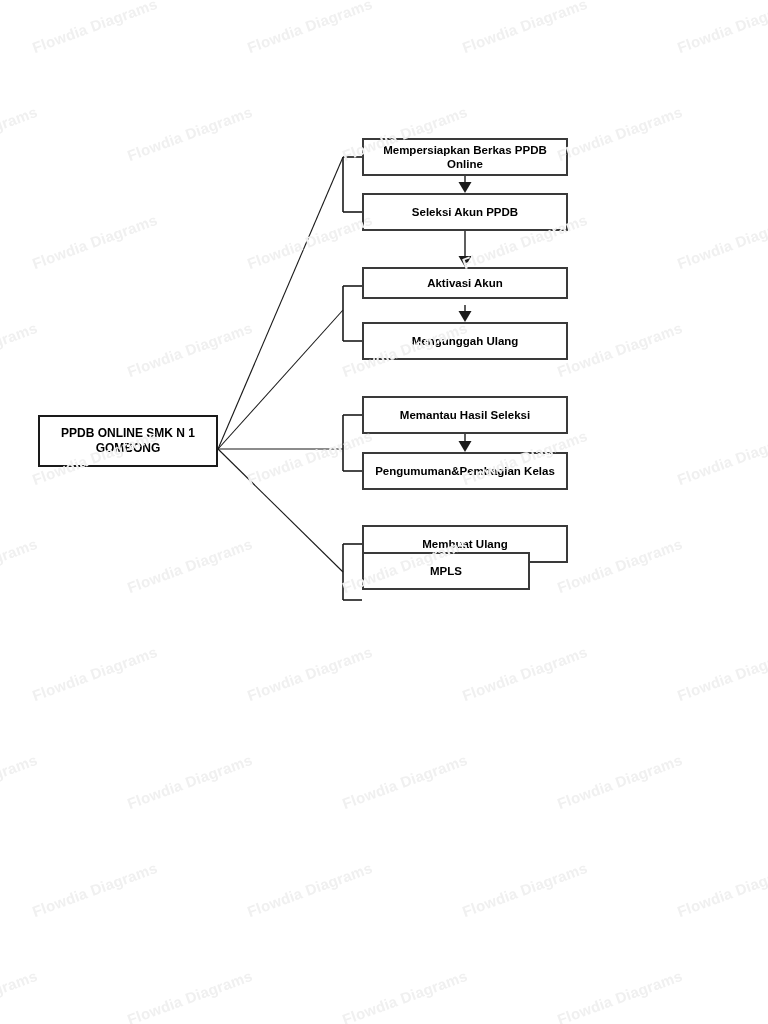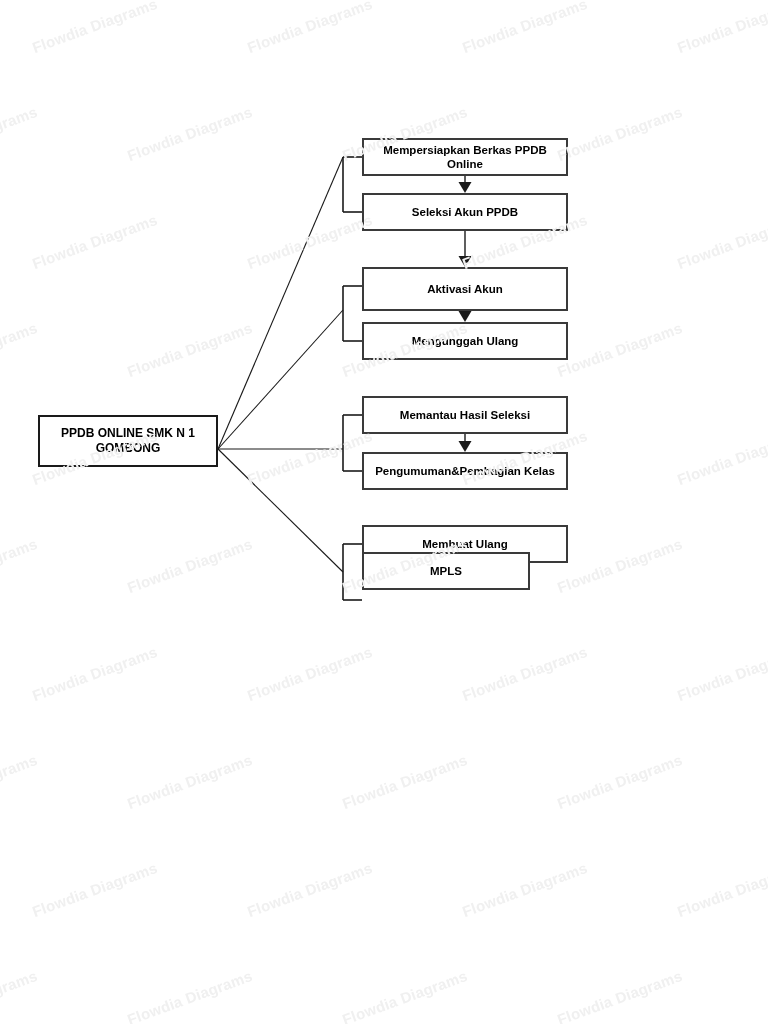--- a/index.html
+++ b/index.html
@@ -135,21 +135,21 @@
     <span class="label">PPDB ONLINE SMK N 1 GOMBONG</span>
   </div>
 
   <div id="node-host">
       <div class="node" style="left: 362px; top: 138px; width: 206px; height: 38px; border-color: rgb(58, 58, 58);">
         <span class="label" style="color: rgb(0, 0, 0);">Mempersiapkan Berkas PPDB Online</span>
       </div>
       <div class="node" style="left: 362px; top: 193px; width: 206px; height: 38px; border-color: rgb(58, 58, 58);">
         <span class="label" style="color: rgb(0, 0, 0);">Seleksi Akun PPDB</span>
       </div>
-      <div class="node" style="left: 362px; top: 267px; width: 206px; height: 44px; border-color: rgb(58, 58, 58);">
+      <div class="node" style="left: 362px; top: 267px; width: 206px; height: 32px; border-color: rgb(58, 58, 58);">
         <span class="label" style="color: rgb(0, 0, 0);">Aktivasi Akun</span>
       </div>
       <div class="node" style="left: 362px; top: 322px; width: 206px; height: 38px; border-color: rgb(58, 58, 58);">
         <span class="label" style="color: rgb(0, 0, 0);">Mengunggah Ulang</span>
       </div>
       <div class="node" style="left: 362px; top: 396px; width: 206px; height: 38px; border-color: rgb(58, 58, 58);">
         <span class="label" style="color: rgb(0, 0, 0);">Memantau Hasil Seleksi</span>
       </div>
       <div class="node" style="left: 362px; top: 452px; width: 206px; height: 38px; border-color: rgb(58, 58, 58);">
         <span class="label" style="color: rgb(0, 0, 0);">Pengumuman&amp;Pembagian Kelas</span>

